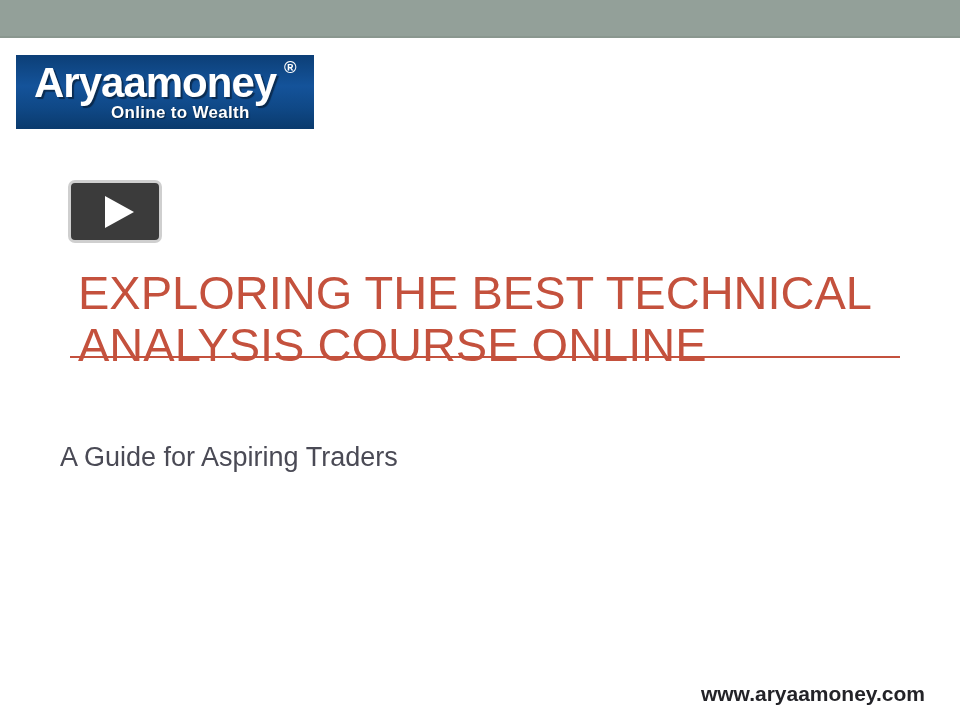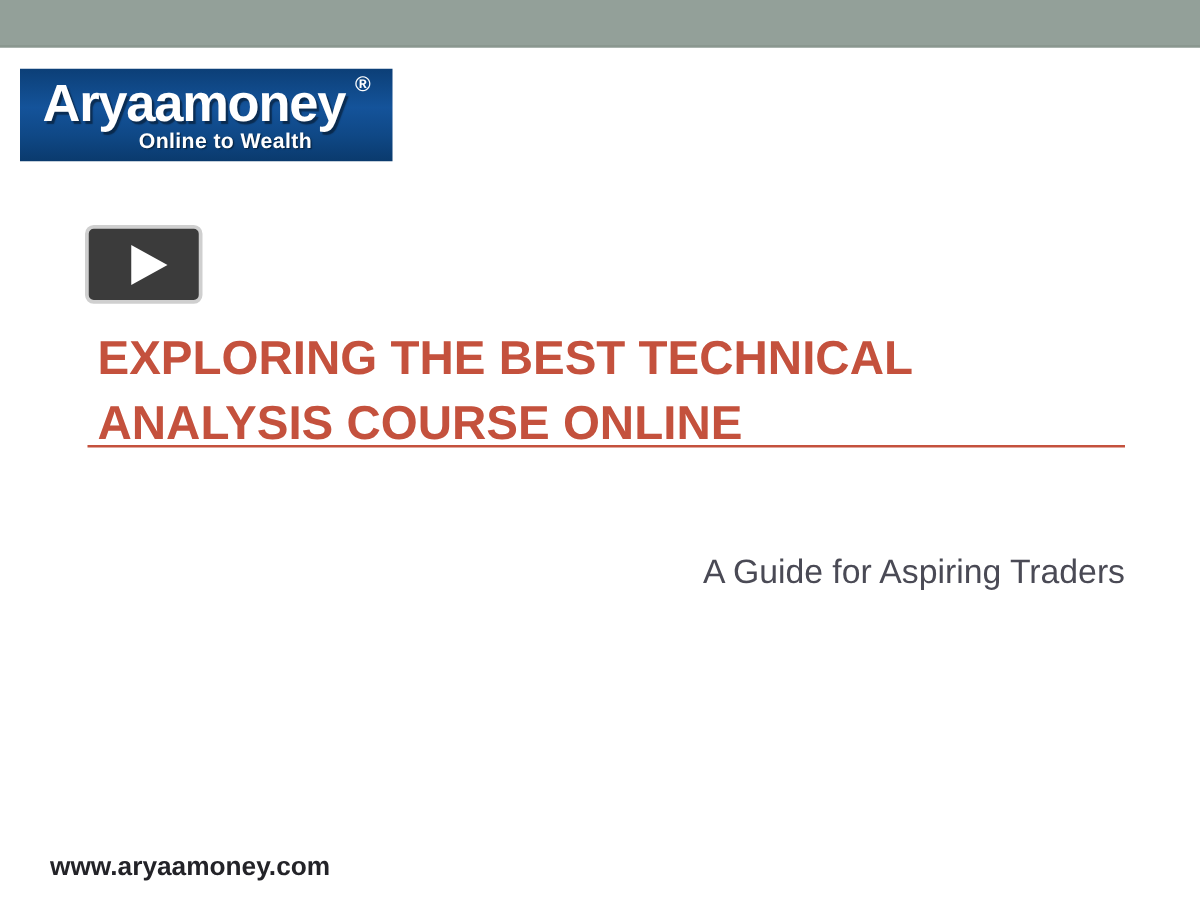--- a/index.html
+++ b/index.html
@@ -96,54 +96,55 @@
     border-bottom: 16px solid transparent;
     border-left: 29px solid #ffffff;
   }
 
   
   #title {
     position: absolute;
     left: 78px;
     top: 236px;
     width: 830px;
-    font-size: 38px;
-    font-weight: bold;
+    font-size: 47px;
+    font-weight: normal;
     color: #c4513d;
     line-height: 52px;
     letter-spacing: 0px;
     text-transform: uppercase;
   }
   #title-rule {
     position: absolute;
     left: 70px;
     top: 356px;
     width: 830px;
     height: 2px;
     background: #c4513d;
   }
 
   
   #subtitle {
     position: absolute;
     left: 60px;
     top: 440px;
     width: 840px;
-    text-align: right;
+    text-align: left;
     font-size: 27px;
     color: #4a4a55;
     line-height: 34px;
   }
 
   
   #footer-url {
     position: absolute;
     left: 40px;
     top: 681px;
     width: 885px;
+    text-align: right;
     font-size: 21px;
     font-weight: bold;
     color: #232328;
     line-height: 26px;
   }
 </style>
 </head>
 <body>
 
 <div id="slide">

